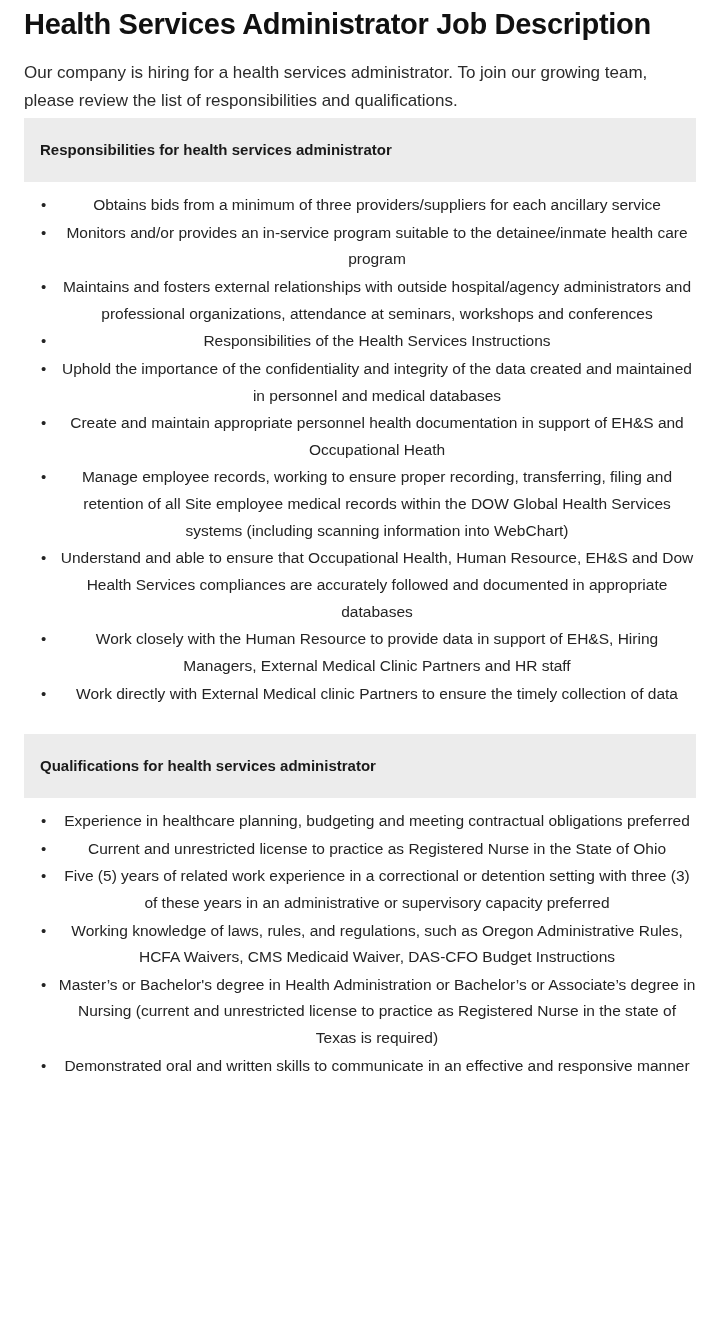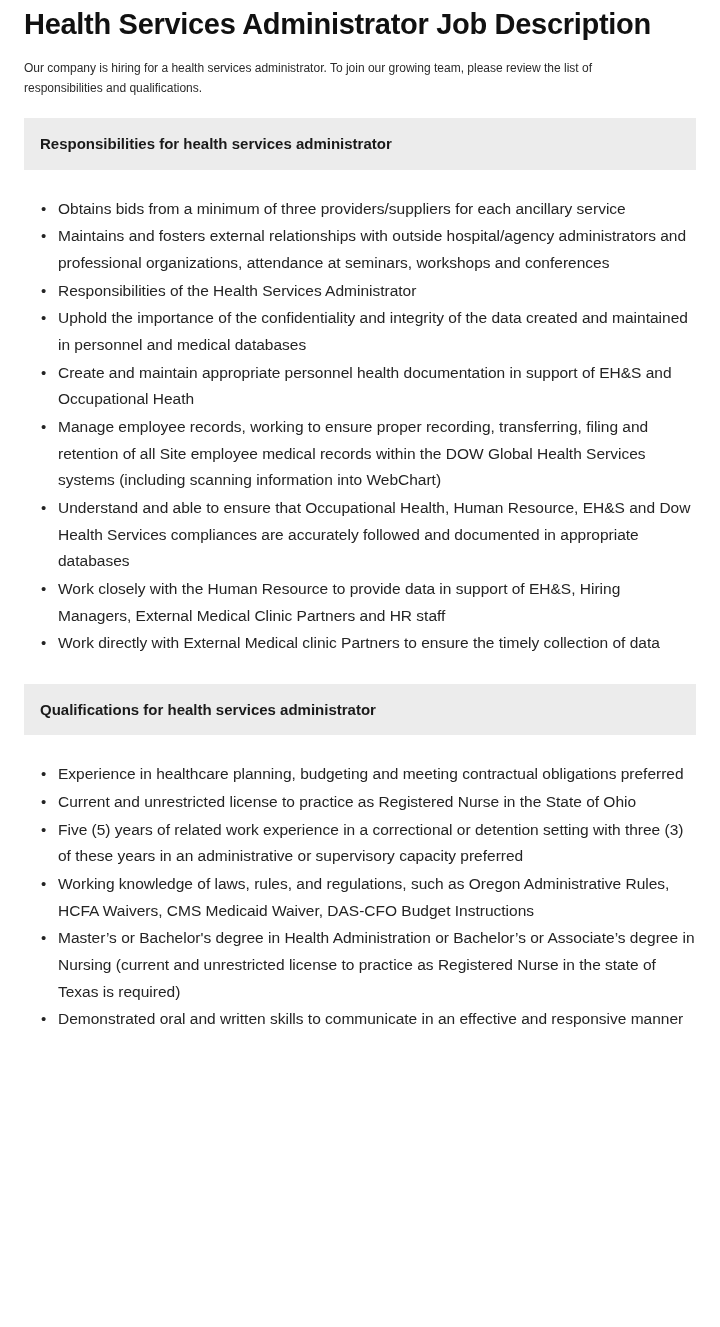--- a/index.html
+++ b/index.html
@@ -21,41 +21,42 @@
   }
   .page-title {
     font-size: 29px;
     line-height: 1.15;
     font-weight: bold;
     letter-spacing: -0.3px;
     margin: 8px 0 18px 0;
     color: #111111;
   }
   .intro {
-    font-size: 12px;
+    font-size: 17px;
     line-height: 1.62;
     color: #2b2b2b;
-    margin: 0 0 20px 0;
+    margin: 0 0 4px 0;
     max-width: 640px;
   }
   .section {
     margin-bottom: 4px;
   }
   .section-header {
     background: #ececec;
     font-size: 15px;
     font-weight: bold;
     color: #1a1a1a;
-    padding: 16px 16px;
+    padding: 22px 16px;
     line-height: 1.3;
   }
   .section-list {
     list-style: none;
     margin: 0;
-    padding: 26px 0 14px 0;
+    padding: 10px 0 14px 0;
+    text-align: center;
   }
   .section-list li {
     position: relative;
     font-size: 15.5px;
     line-height: 1.72;
     color: #242424;
     padding-left: 34px;
     margin-bottom: 1px;
     max-width: 676px;
   }
@@ -76,22 +77,23 @@
 <div class="page">
 
   <h1 class="page-title">Health Services Administrator Job Description</h1>
 
   <p class="intro">Our company is hiring for a health services administrator. To join our growing team, please review the list of responsibilities and qualifications.</p>
 
   <div class="section">
     <div class="section-header">Responsibilities for health services administrator</div>
     <ul class="section-list">
       <li>Obtains bids from a minimum of three providers/suppliers for each ancillary service</li>
+      <li>Monitors and/or provides an in-service program suitable to the detainee/inmate health care program</li>
       <li>Maintains and fosters external relationships with outside hospital/agency administrators and professional organizations, attendance at seminars, workshops and conferences</li>
-      <li>Responsibilities of the Health Services Administrator</li>
+      <li>Responsibilities of the Health Services Instructions</li>
       <li>Uphold the importance of the confidentiality and integrity of the data created and maintained in personnel and medical databases</li>
       <li>Create and maintain appropriate personnel health documentation in support of EH&amp;S and Occupational Heath</li>
       <li>Manage employee records, working to ensure proper recording, transferring, filing and retention of all Site employee medical records within the DOW Global Health Services systems (including scanning information into WebChart)</li>
       <li>Understand and able to ensure that Occupational Health, Human Resource, EH&amp;S and Dow Health Services compliances are accurately followed and documented in appropriate databases</li>
       <li>Work closely with the Human Resource to provide data in support of EH&amp;S, Hiring Managers, External Medical Clinic Partners and HR staff</li>
       <li>Work directly with External Medical clinic Partners to ensure the timely collection of data</li>
     </ul>
   </div>
 
   <div class="spacer-sm"></div>

